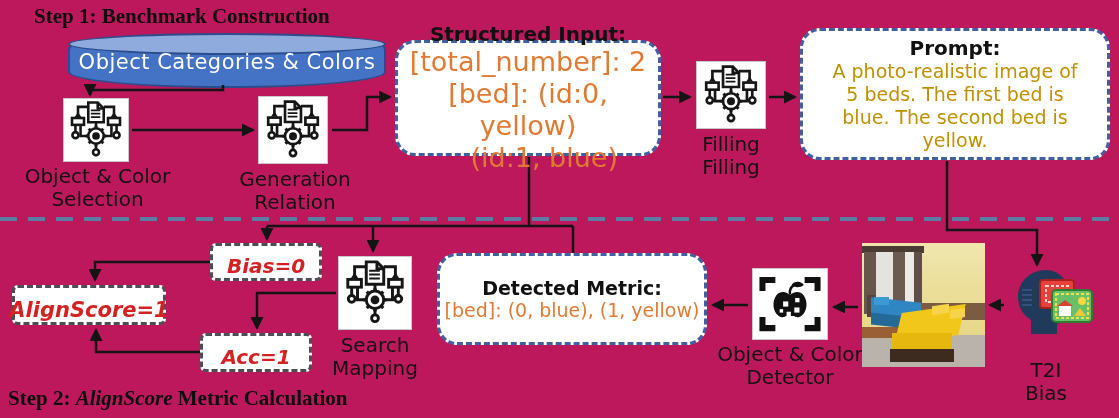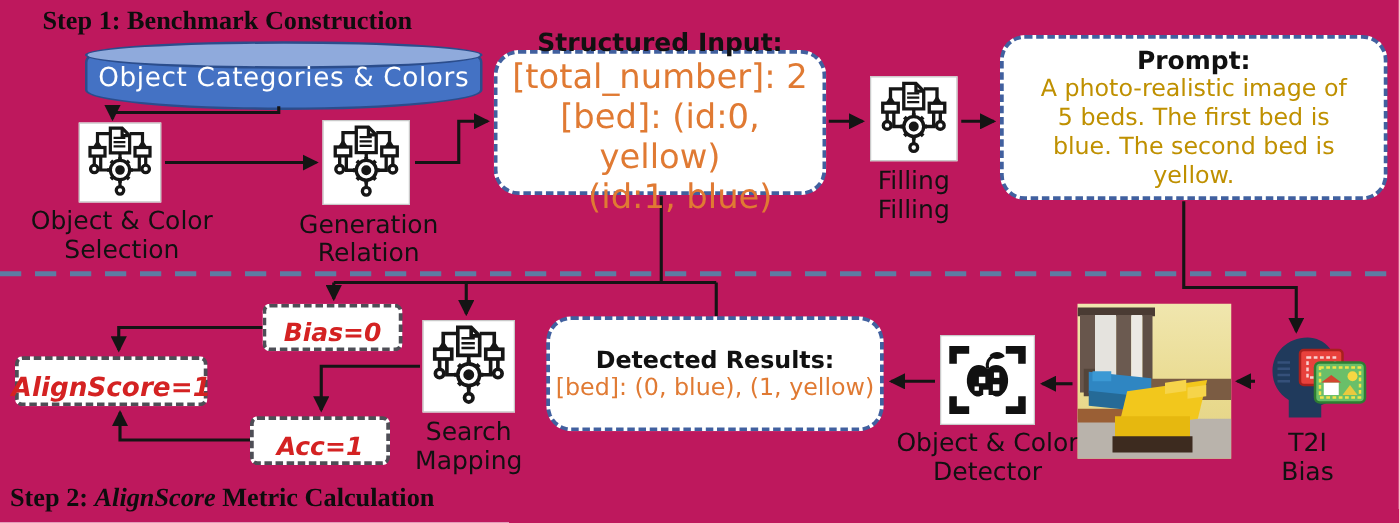--- a/index.html
+++ b/index.html
@@ -178,21 +178,21 @@
     <div class="orange">[bed]: (id:0, yellow)</div>
     <div class="orange" style="width:100%;text-align:right;padding-right:40px;box-sizing:border-box;">(id:1, blue)</div>
   </div>
 
   <div class="box-blue" style="left:800px;top:28px;width:310px;height:132px;padding:2px 24px;">
     <div class="bold-black">Prompt:</div>
     <div class="gold">A photo-realistic image of 5 beds. The first bed is blue. The second bed is yellow.</div>
   </div>
 
   <div class="box-blue" style="left:437px;top:253px;width:270px;height:92px;padding:2px;">
-    <div class="bold-black" style="font-size:19px;">Detected Results:</div>
+    <div class="bold-black" style="font-size:19px;">Detected Metric:</div>
     <div class="orange" style="font-size:19px;">[bed]: (0, blue), (1, yellow)</div>
   </div>
 
   <div class="box-gray" style="left:210px;top:243px;width:112px;height:38px;">
     <span class="red-metric">Bias=0</span>
   </div>
   <div class="box-gray" style="left:12px;top:285px;width:154px;height:40px;">
     <span class="red-metric" style="font-size:21px;">AlignScore=1</span>
   </div>
   <div class="box-gray" style="left:200px;top:333px;width:112px;height:39px;">
@@ -254,18 +254,18 @@
       <rect x="38" y="12" width="34" height="28" rx="3" fill="#e8413c" stroke="#a8201d" stroke-width="2"></rect>
       <rect x="44" y="18" width="22" height="16" fill="none" stroke="#f9d2d0" stroke-width="2" stroke-dasharray="3 2"></rect>
       <rect x="50" y="22" width="40" height="32" rx="4" fill="#6abf69" stroke="#2e7d32" stroke-width="2"></rect>
       <rect x="54" y="26" width="32" height="24" fill="none" stroke="#f2e24a" stroke-width="2" stroke-dasharray="3 2"></rect>
       <circle cx="80" cy="33" r="4" fill="#f6d743"></circle>
       <rect x="57" y="38" width="12" height="10" fill="#fff"></rect>
       <path d="M55,38 l8,-6 l8,6 z" fill="#d3452f"></path>
       <path d="M72,48 l6,-8 l6,8 z" fill="#e9c93e"></path>
     </svg>
   </div>
-  <div class="node-label" style="left:986px;top:343px;width:120px;">
+  <div class="node-label" style="left:986px;top:359px;width:120px;">
     <span>T2I</span>
     <span>Bias</span>
   </div>
 
 </div>
 
 </body></html>

